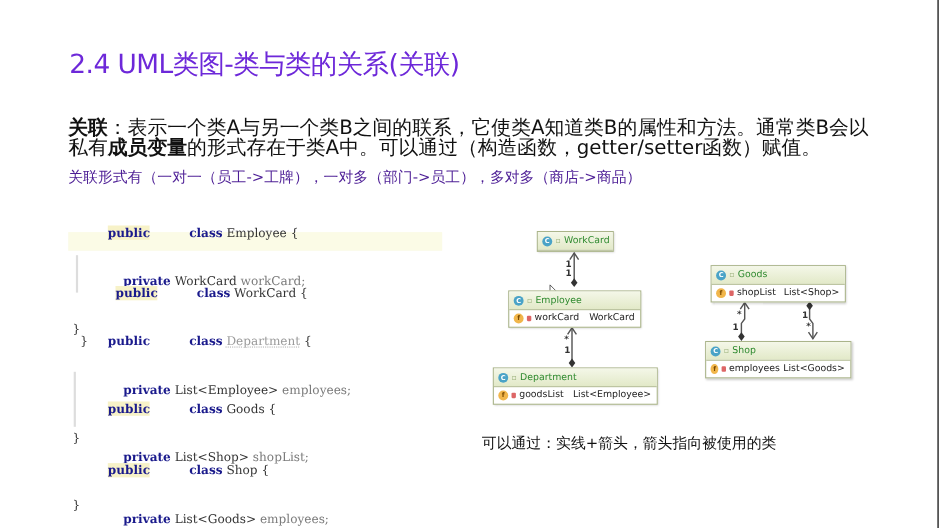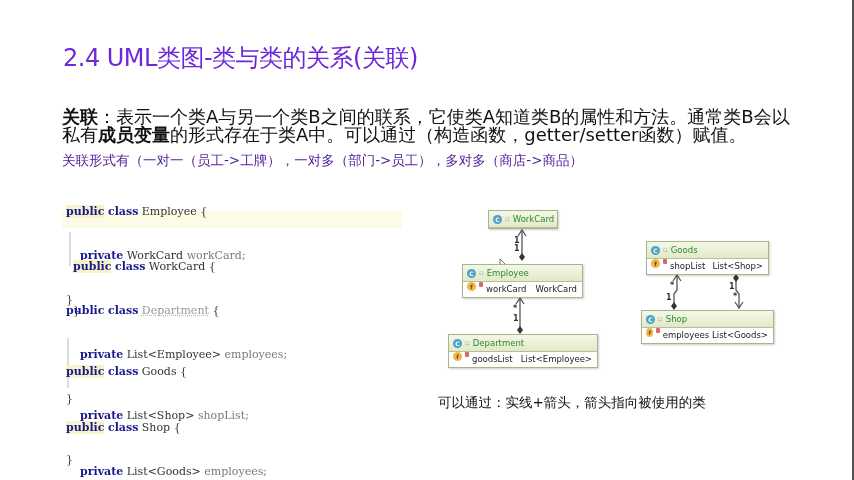--- a/index.html
+++ b/index.html
@@ -3,30 +3,30 @@
 <meta charset="utf-8">
 <style>
   html,body{margin:0;padding:0;}
   body{width:854px;height:480px;background:#ffffff;position:relative;overflow:hidden;font-family:"DejaVu Sans","Liberation Sans",sans-serif;color:#111;}
   .edge{position:absolute;right:0;top:0;width:2px;height:480px;background:#555;}
   .title{position:absolute;left:63px;top:42px;font-size:24px;letter-spacing:-0.5px;color:#6d28d9;white-space:nowrap;}
   .para{position:absolute;left:62px;top:108px;width:730px;font-size:18px;line-height:18px;color:#111;}
   .para b{font-weight:bold;}
   .para2{position:absolute;left:62px;top:152px;font-size:13.5px;color:#4c1d95;white-space:nowrap;}
   .code{position:absolute;left:66px;font-family:"DejaVu Serif","Liberation Serif",serif;font-size:11px;color:#333;white-space:pre;}
-  .code .kw{color:#1a1a8c;font-weight:bold;}
+  .code .kw{color:#1a1a8c;font-weight:bold;margin-left:32px;}
   .code .kwh{background:#f7f2c8;}
   .code .fld{color:#7a7a7a;}
   .code .dim{color:#9a9a9a;text-decoration:underline dotted #bbb;}
   .code .line{height:18px;line-height:18px;}
   .hlrow{position:absolute;left:62px;top:211px;width:340px;height:17px;background:#fbfbe6;}
   .gutter{position:absolute;left:68px;width:2px;background:#ddd;}
   .uml{position:absolute;border:1px solid #aab48a;background:#fff;font-family:"DejaVu Sans","Liberation Sans",sans-serif;font-size:8.5px;box-shadow:1px 1px 2px rgba(0,0,0,0.2);}
   .uml .hd{background:linear-gradient(#f4f7e8,#e2e9c8);border-bottom:1px solid #b6bf98;height:16px;line-height:16px;padding-left:4px;color:#2f8a2f;display:flex;align-items:center;gap:3px;}
-  .uml .row{height:15px;line-height:15px;padding-left:4px;display:flex;gap:3px;color:#222;}
+  .uml .row{height:15px;line-height:15px;padding-left:4px;display:flex;align-items:center;gap:3px;color:#222;}
   .uml .row .type{margin-left:auto;padding-right:5px;}
   .cicon{width:9px;height:9px;border-radius:50%;background:#4aa3c7;color:#fff;font-size:6px;line-height:9px;text-align:center;font-weight:bold;display:inline-block;}
   .ficon{width:9px;height:9px;border-radius:50%;background:#f1b64b;color:#7a4a00;font-size:6px;line-height:9px;text-align:center;font-weight:bold;display:inline-block;}
   .lock{width:4px;height:5px;background:#d66;display:inline-block;border-radius:1px;}
   .pkg{color:#9ab07a;font-size:7px;}
   .caption{position:absolute;left:438px;top:394px;font-size:13.5px;color:#111;white-space:nowrap;}
   svg.lines{position:absolute;left:0;top:0;}
   .mult{position:absolute;font-size:8px;font-weight:bold;color:#333;font-family:"DejaVu Sans",sans-serif;}
 </style>
 </head>

